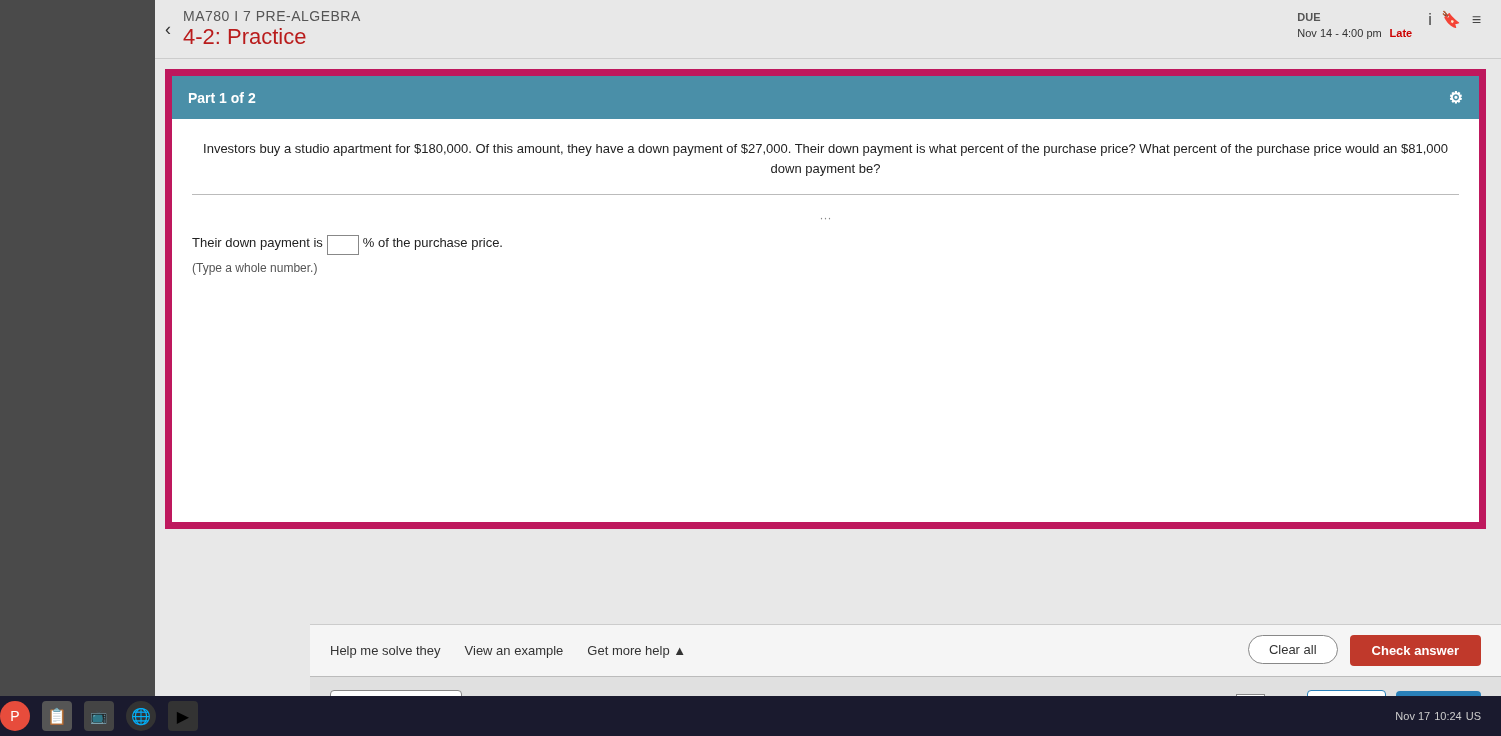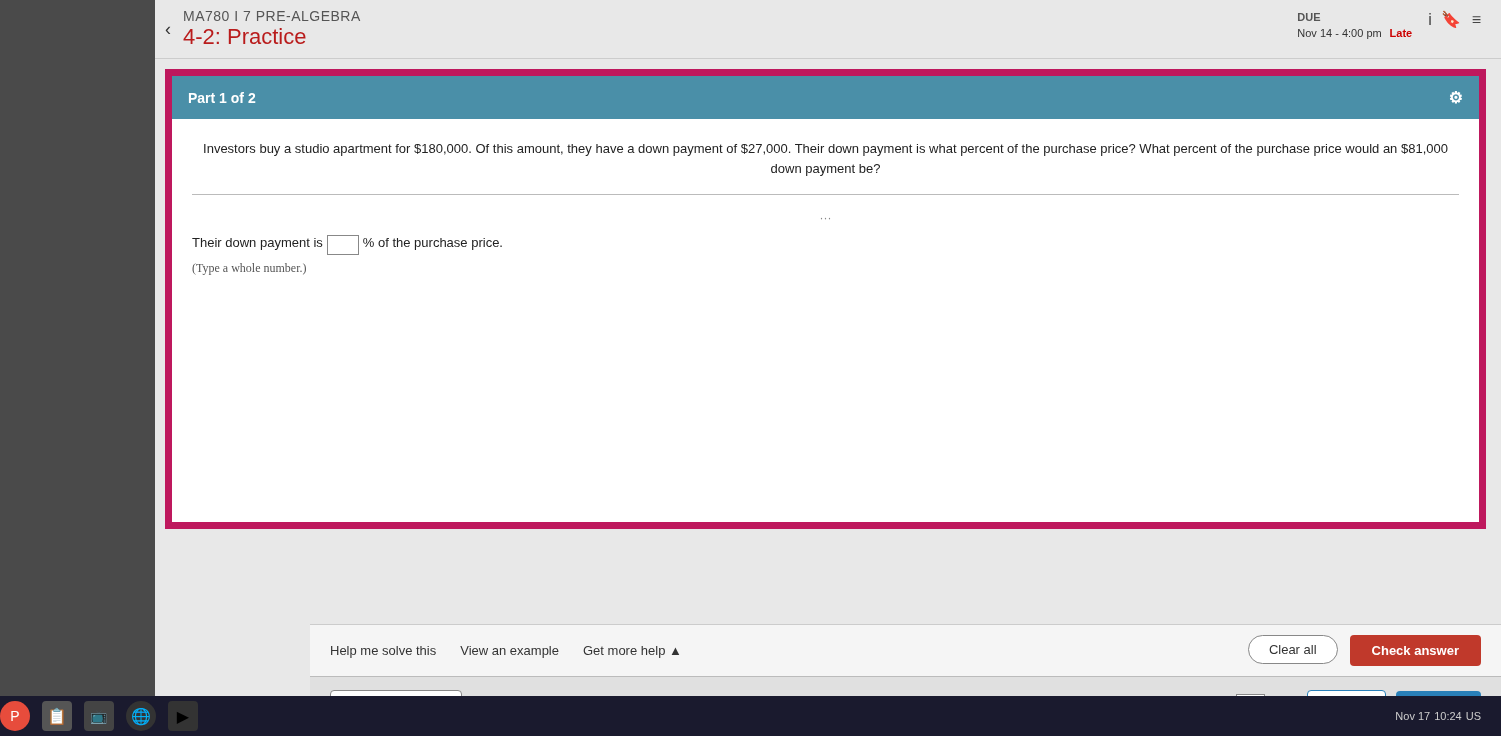--- a/index.html
+++ b/index.html
@@ -170,21 +170,20 @@
       border: 1px solid #888;
       font-size: 13px;
       text-align: center;
       outline: none;
     }
 
     .hint-text {
       font-size: 12px;
       color: #555;
       margin-top: 2px;
-      font-family: Liberation Serif, serif;
     }
 
     
     .bottom-toolbar {
       position: absolute;
       bottom: 60px;
       left: 155px;
       right: 0;
       background: #f5f5f5;
       border-top: 1px solid #ccc;
@@ -404,21 +403,21 @@
       <div class="answer-line">
         <span>Their down payment is</span>
         <input class="answer-input" type="text" value="" style="">
         <span>% of the purchase price.</span>
       </div>
       <div class="hint-text">(Type a whole number.)</div>
     </div>
   </div>
 
   <div class="bottom-toolbar">
-    <a class="help-link">Help me solve this</a>
+    <a class="help-link">Help me solve they</a>
     <a class="help-link">View an example</a>
     <span class="get-more-help">Get more help ▲</span>
 
     <div class="toolbar-right">
       <button class="btn-clear">Clear all</button>
       <button class="btn-check">Check answer</button>
     </div>
   </div>
 
   <div class="review-bar">

